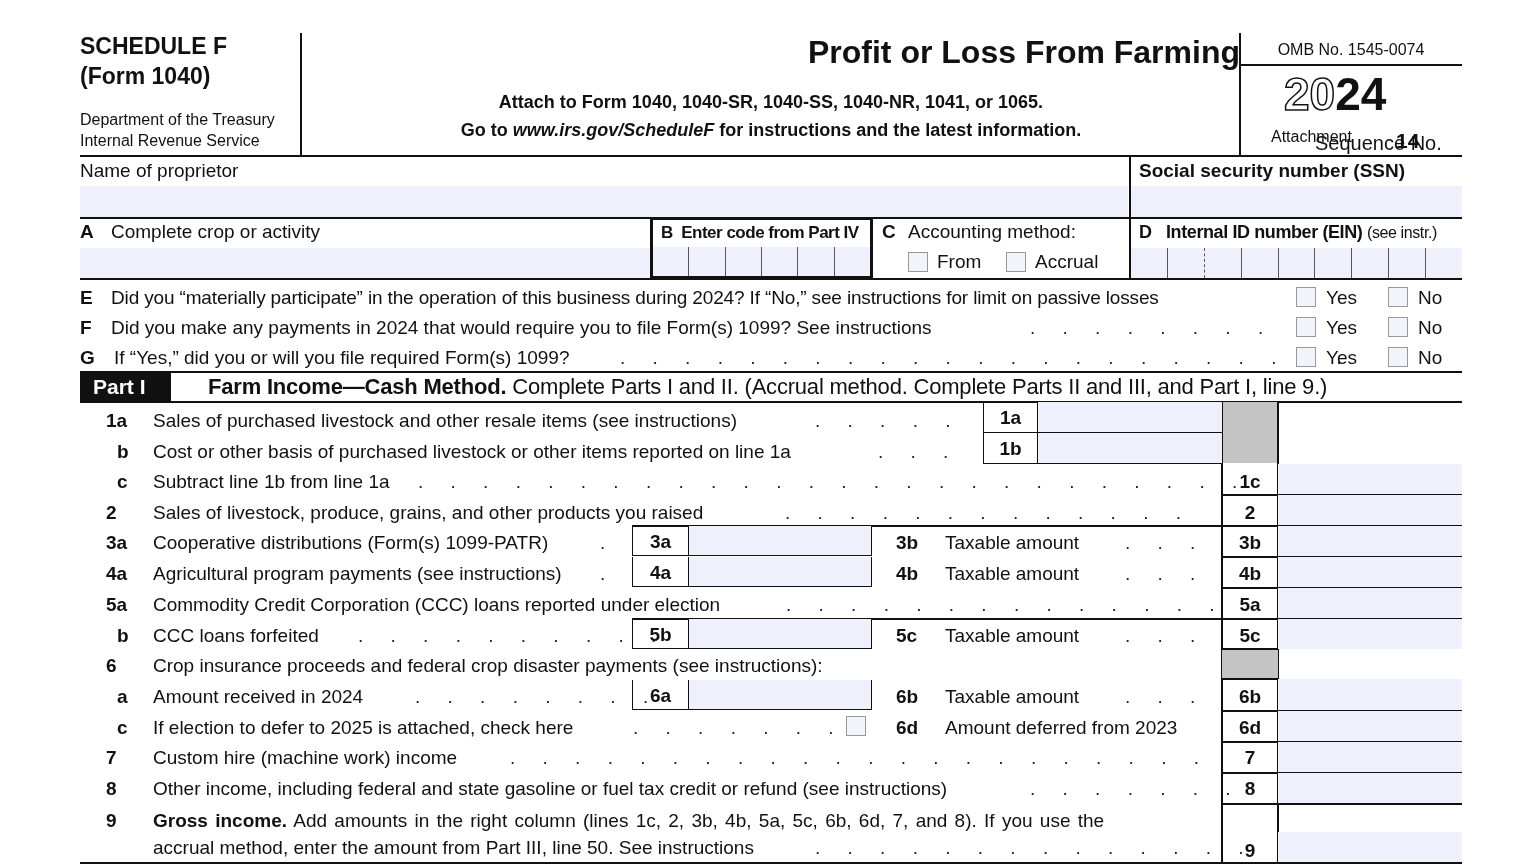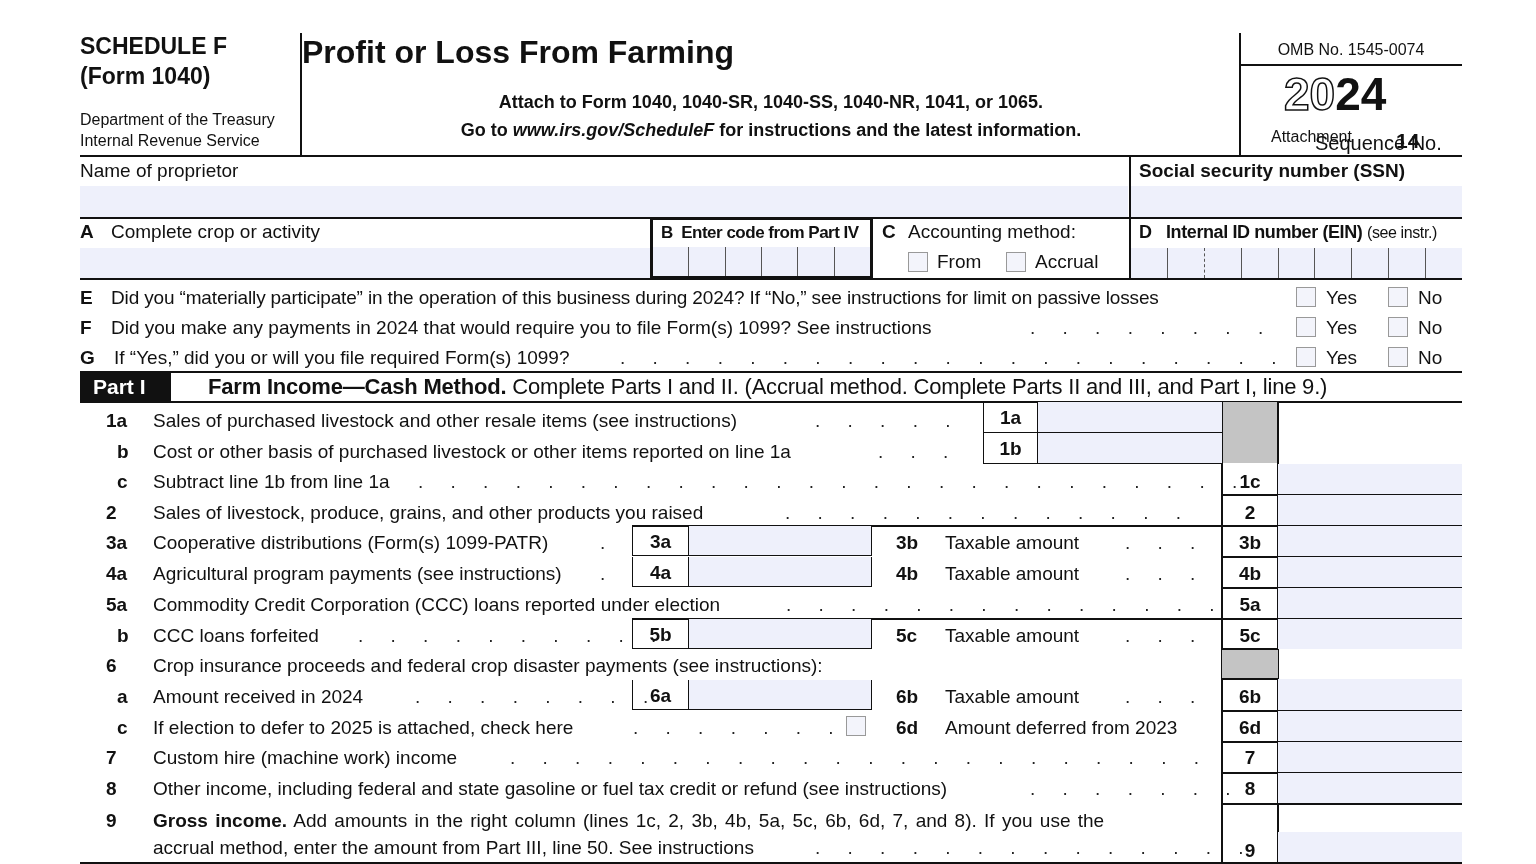--- a/index.html
+++ b/index.html
@@ -20,21 +20,21 @@
 </style>
 </head>
 <body>
 
 <div class="t b" style="left:80px;top:33px;font-size:23px;line-height:26px">SCHEDULE F</div>
 <div class="t b" style="left:80px;top:63px;font-size:23px;line-height:26px">(Form 1040)</div>
 <div class="t" style="left:80px;top:110px;font-size:16px;line-height:19px">Department of the Treasury</div>
 <div class="t" style="left:80px;top:131px;font-size:16px;line-height:19px">Internal Revenue Service</div>
 <div class="vl" style="left:300px;top:33px;width:2px;height:123px"></div>
 
-<div class="t b" style="left:302px;width:938px;text-align:left;top:34px;font-size:32px;line-height:36px">Profit or Loss From Farming</div>
+<div class="t b" style="left:302px;width:938px;text-align:right;top:34px;font-size:32px;line-height:36px">Profit or Loss From Farming</div>
 <div class="t b" style="left:302px;width:938px;text-align:center;top:91px;font-size:18px">Attach to Form 1040, 1040-SR, 1040-SS, 1040-NR, 1041, or 1065.</div>
 <div class="t b" style="left:302px;width:938px;text-align:center;top:119px;font-size:18px"><span>Go to </span><i>www.irs.gov/ScheduleF</i><span> for instructions and the latest information.</span></div>
 
 <div class="vl" style="left:1239px;top:33px;width:2px;height:123px"></div>
 <div class="t" style="left:1241px;width:220px;text-align:center;top:39px;font-size:16px">OMB No. 1545-0074</div>
 <div class="hl" style="left:1241px;top:64px;width:221px;height:1.5px"></div>
 <div class="abs" style="left:1284px;top:68px;font-size:46px;line-height:52px;font-weight:bold"><span style="color:#fff;-webkit-text-stroke:1.5px #111">20</span><span>24</span></div>
 <div class="t" style="left:1271px;top:128px;font-size:16px;line-height:18px">Attachment</div>
 <div class="t" style="left:1315px;top:134px;font-size:20px;line-height:18px">Sequence No.</div>
 <div class="t b" style="left:1396px;top:129px;font-size:21px;line-height:24px">14</div>

